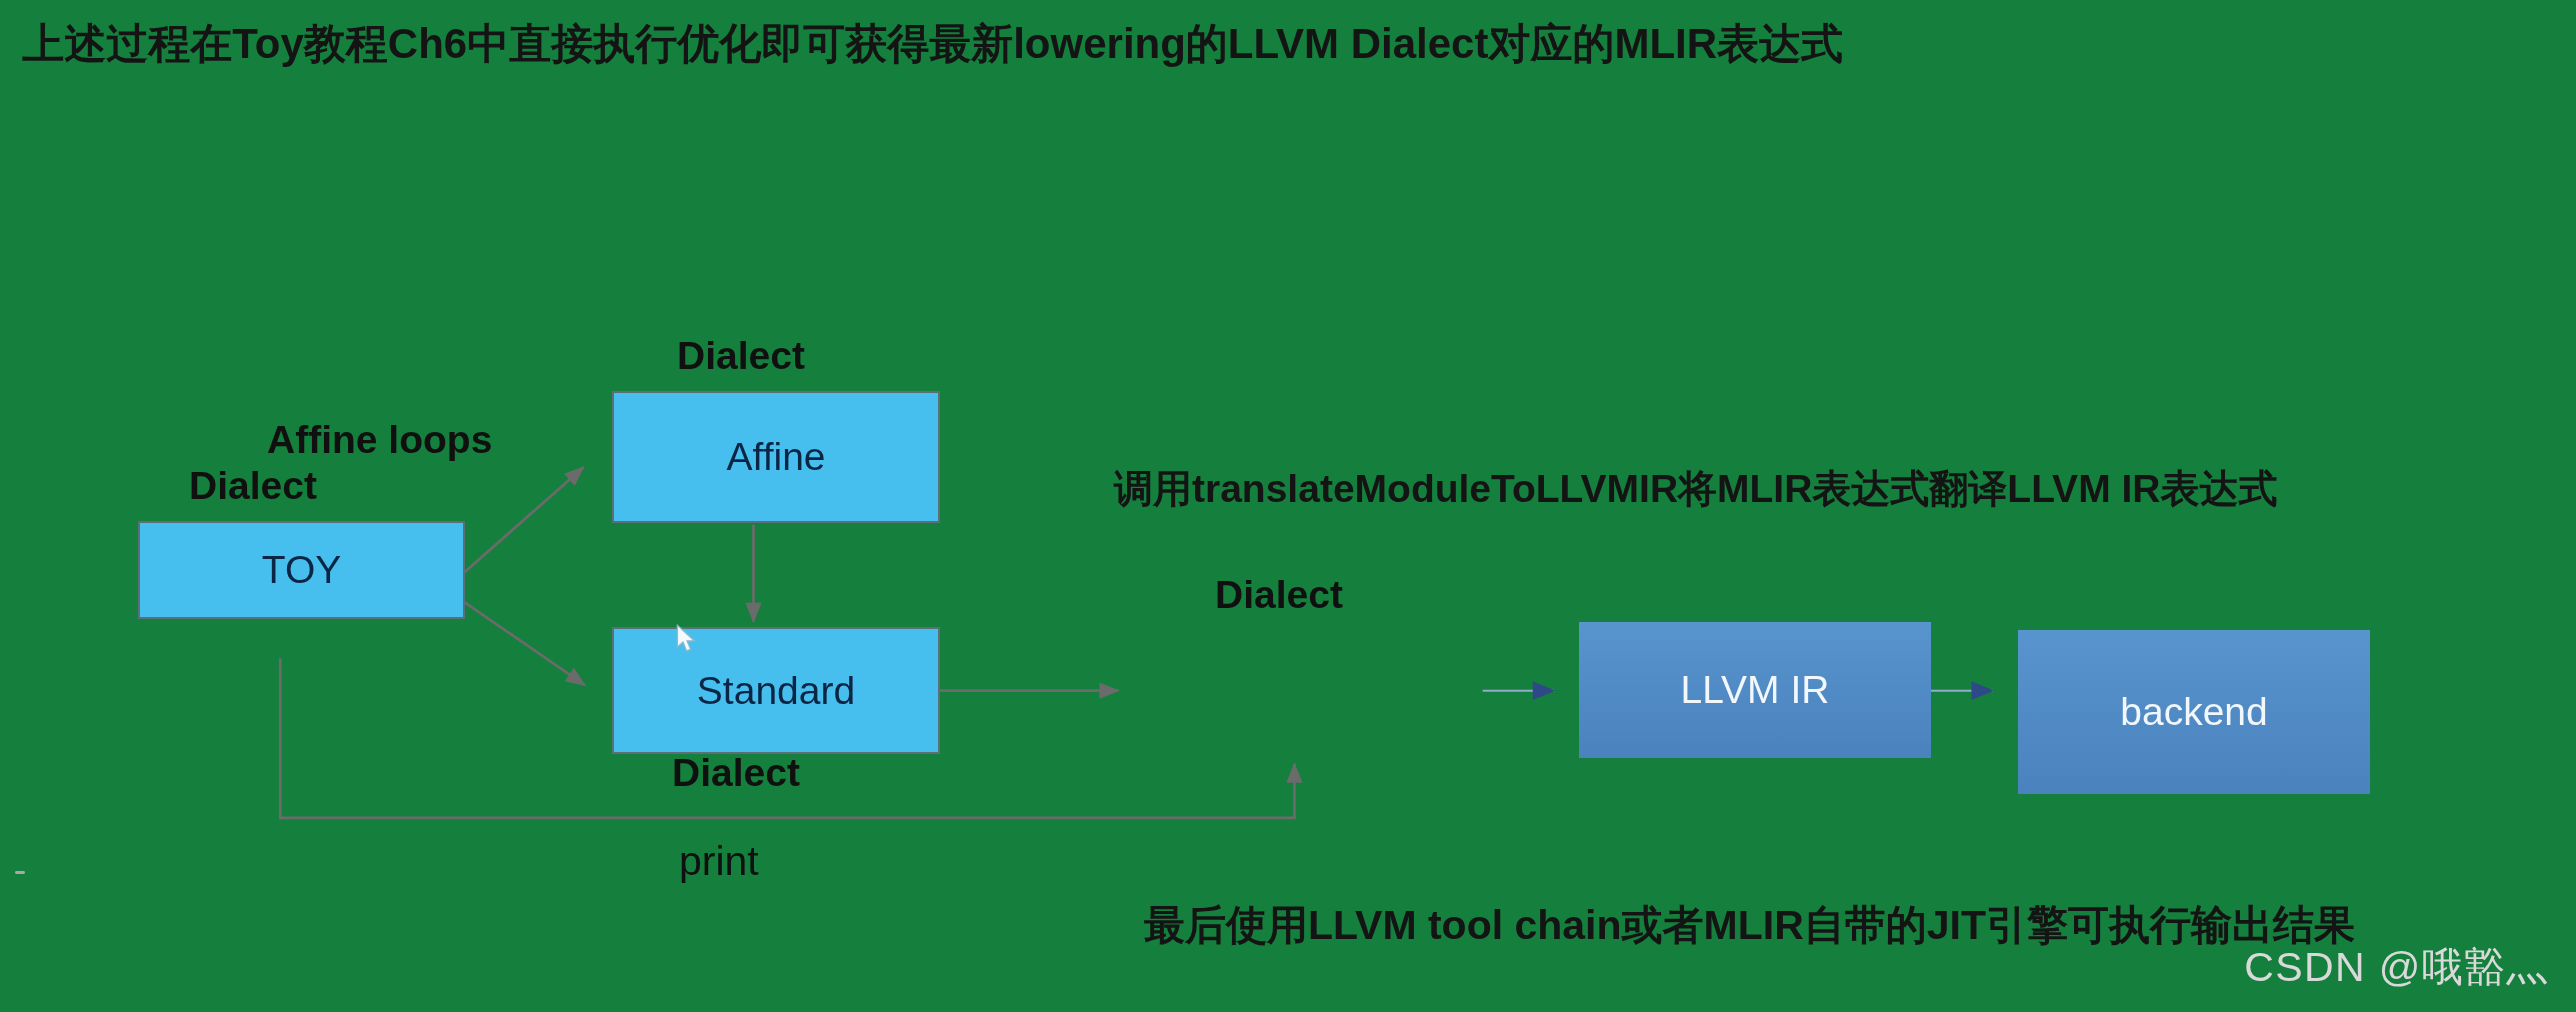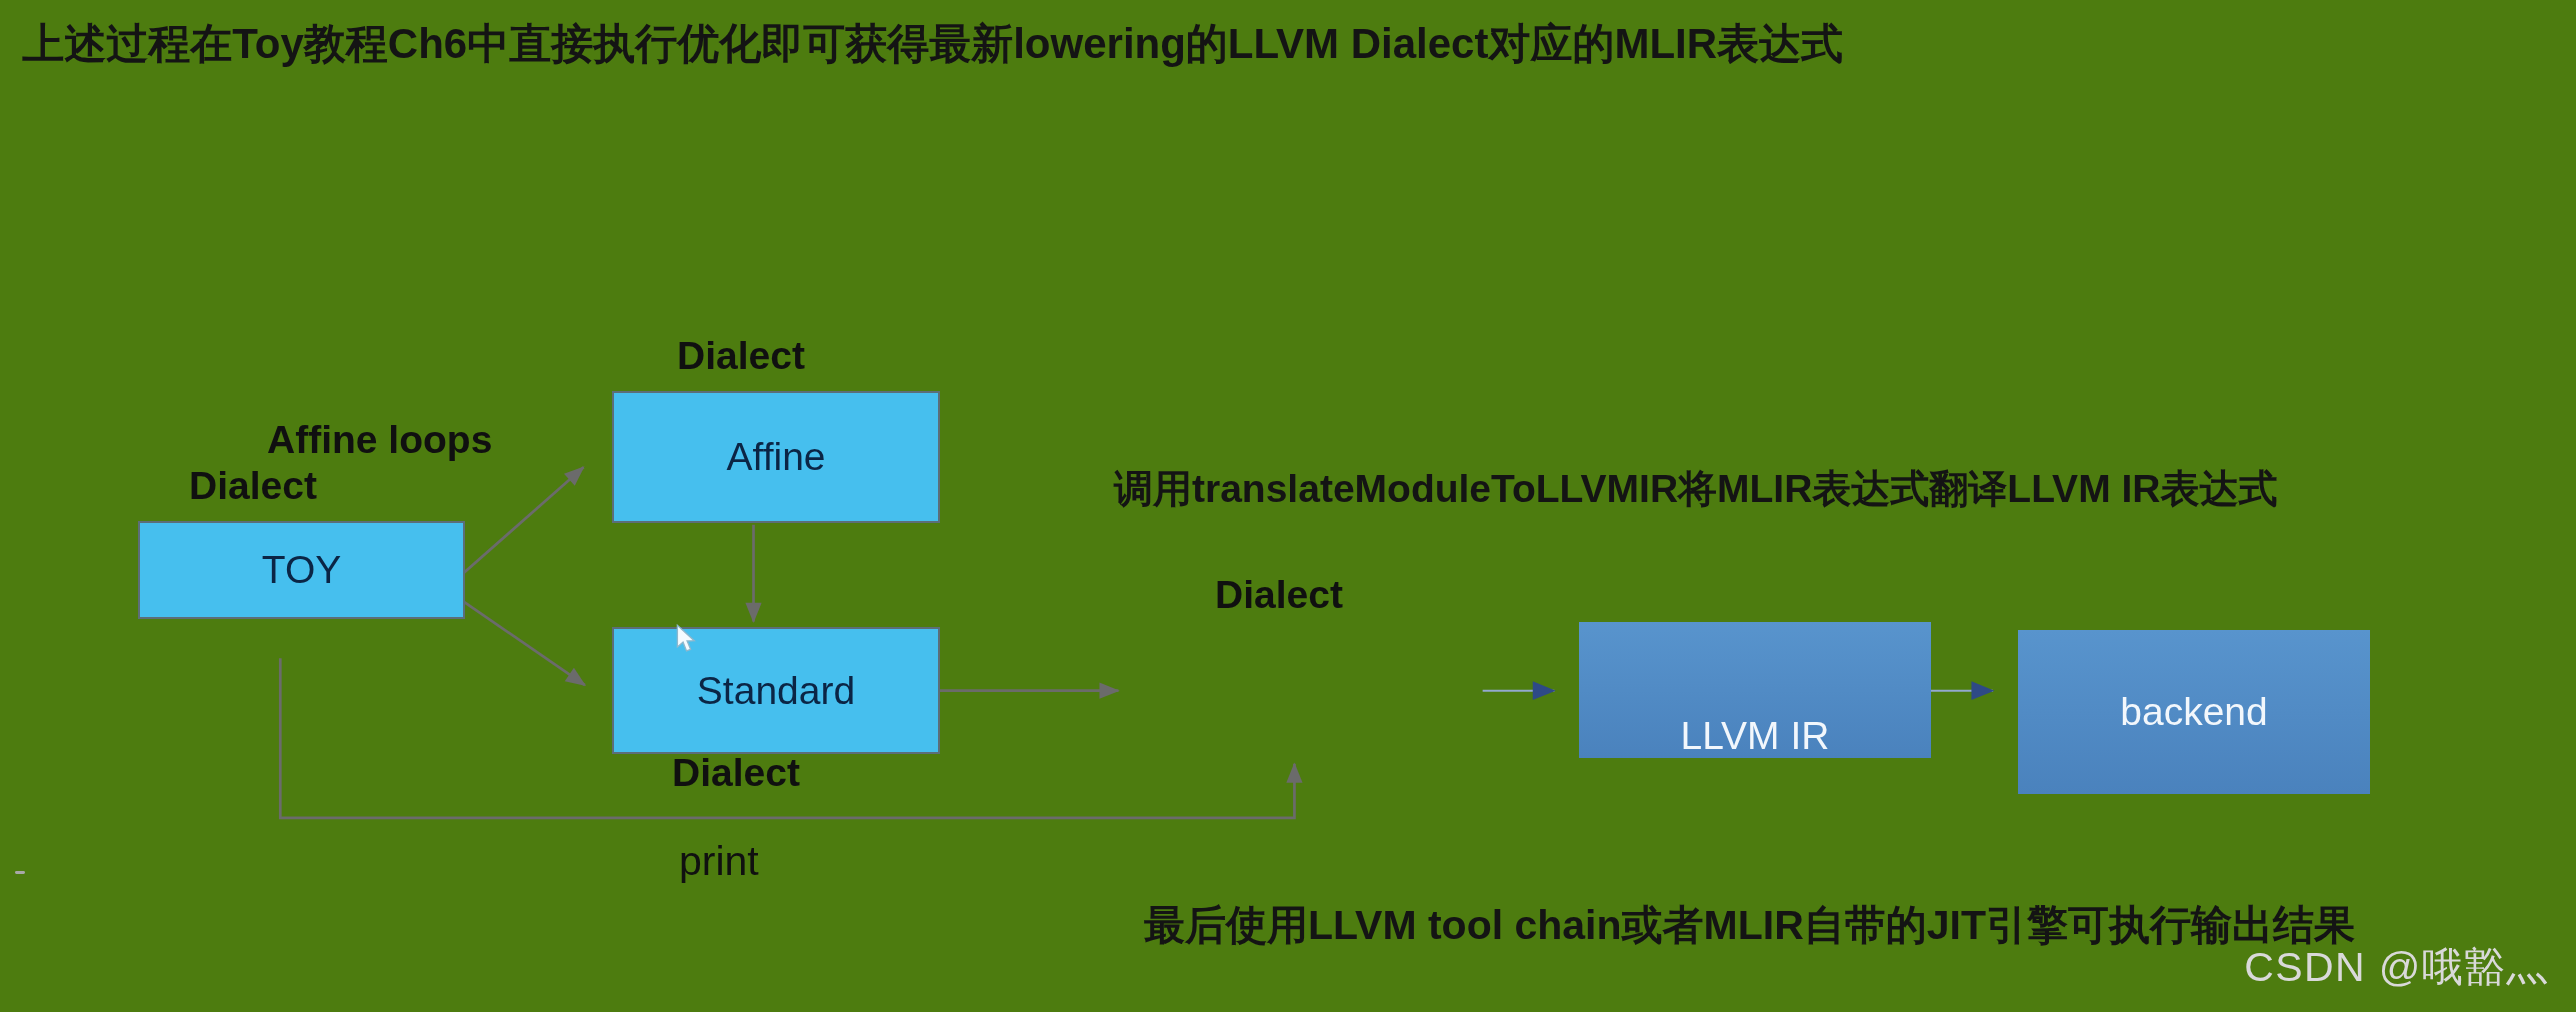--- a/index.html
+++ b/index.html
@@ -1,19 +1,19 @@
 <!DOCTYPE html>
 <html style="font-size:10.8px"><head>
 <meta charset="utf-8">
 <style>
   html,body{margin:0;padding:0;background:#ffffff;}
   .stage{
     position:relative;
     width:2576px;height:1013px;
-    background:#4d7c0f;
+    background:#15803d;
     font-family:"Liberation Sans", sans-serif;
     overflow:hidden;
   }
   .annot{
     position:absolute;
     color:#141414;
     font-weight:700;
     white-space:nowrap;
   }
   .annot.top-note{left:22.3px;top:16.2px;font-size:42px;}
@@ -109,21 +109,21 @@
 
   <div class="node lightblue" style="left:117px;top:521px;width:327px;height:98px;">
     <span>TOY</span>
   </div>
   <div class="node lightblue" style="left:591px;top:391px;width:328px;height:132px;">
     <span>Affine</span>
   </div>
   <div class="node lightblue" style="left:591px;top:627px;width:328px;height:127px;">
     <span>Standard</span>
   </div>
-  <div class="node medblue" style="left:1558px;top:622px;width:352px;height:136px;align-items:flex-end;">
+  <div class="node medblue" style="left:1558px;top:622px;width:352px;height:136px;">
     <span>LLVM IR</span>
   </div>
   <div class="node medblue" style="left:1997px;top:630px;width:352px;height:164px;">
     <span>backend</span>
   </div>
 
   <div class="dlabel" style="left:677px;top:334px;">Dialect</div>
   <div class="dlabel" style="left:267px;top:418px;">Affine loops</div>
   <div class="dlabel" style="left:189px;top:464px;">Dialect</div>
   <div class="dlabel" style="left:1215px;top:573px;">Dialect</div>

